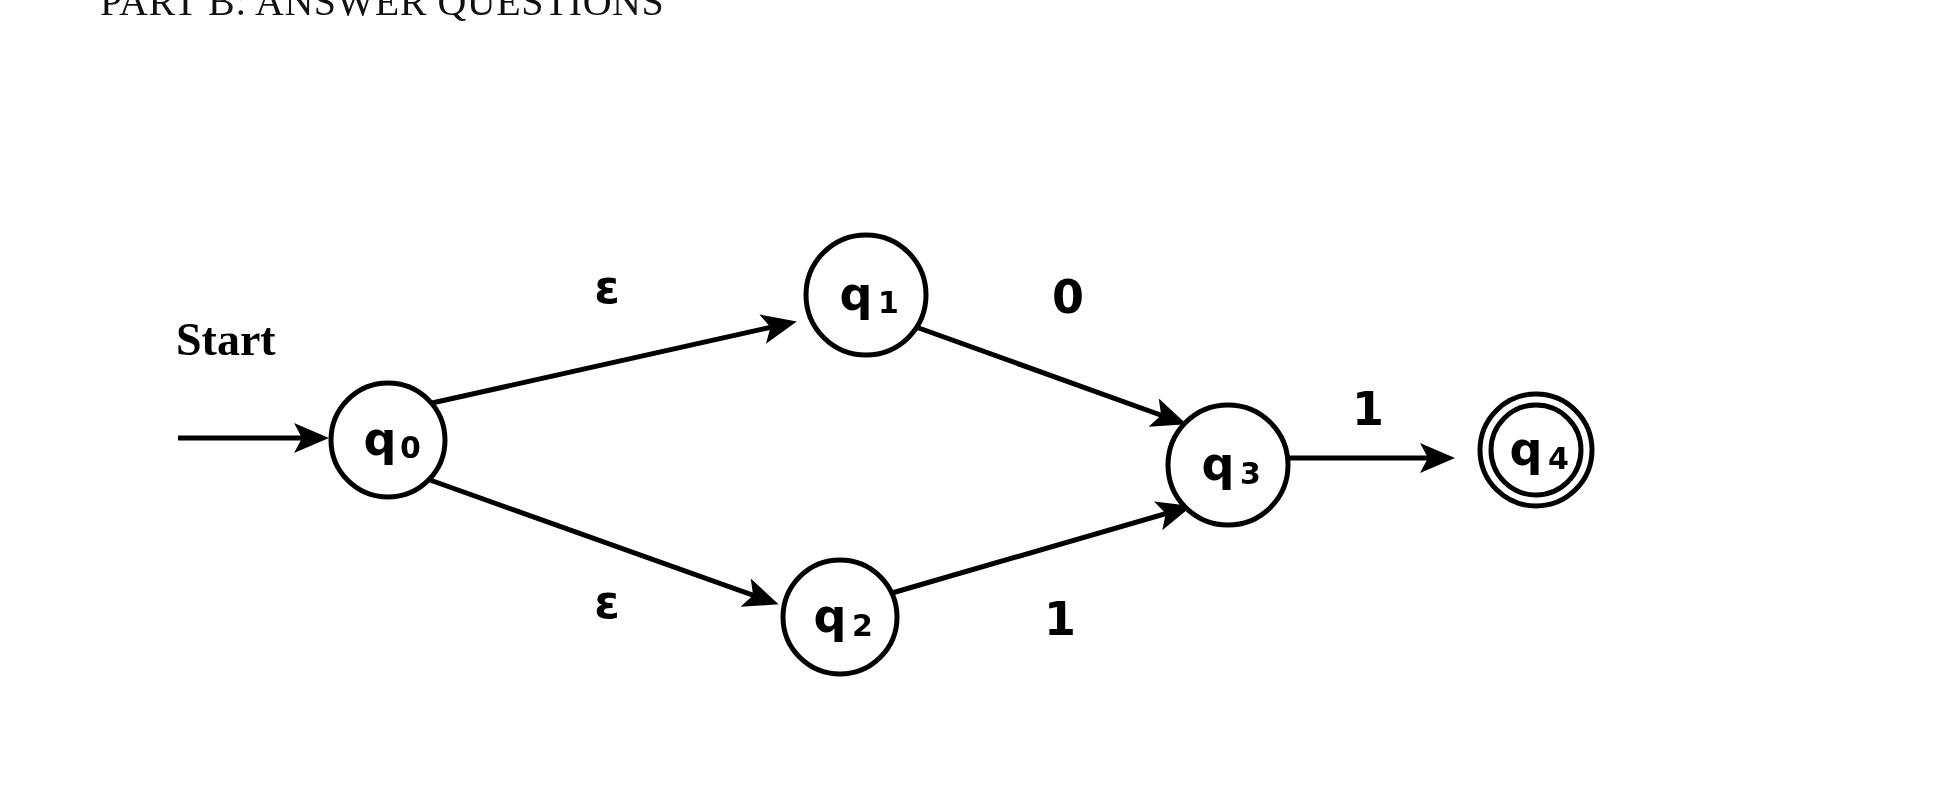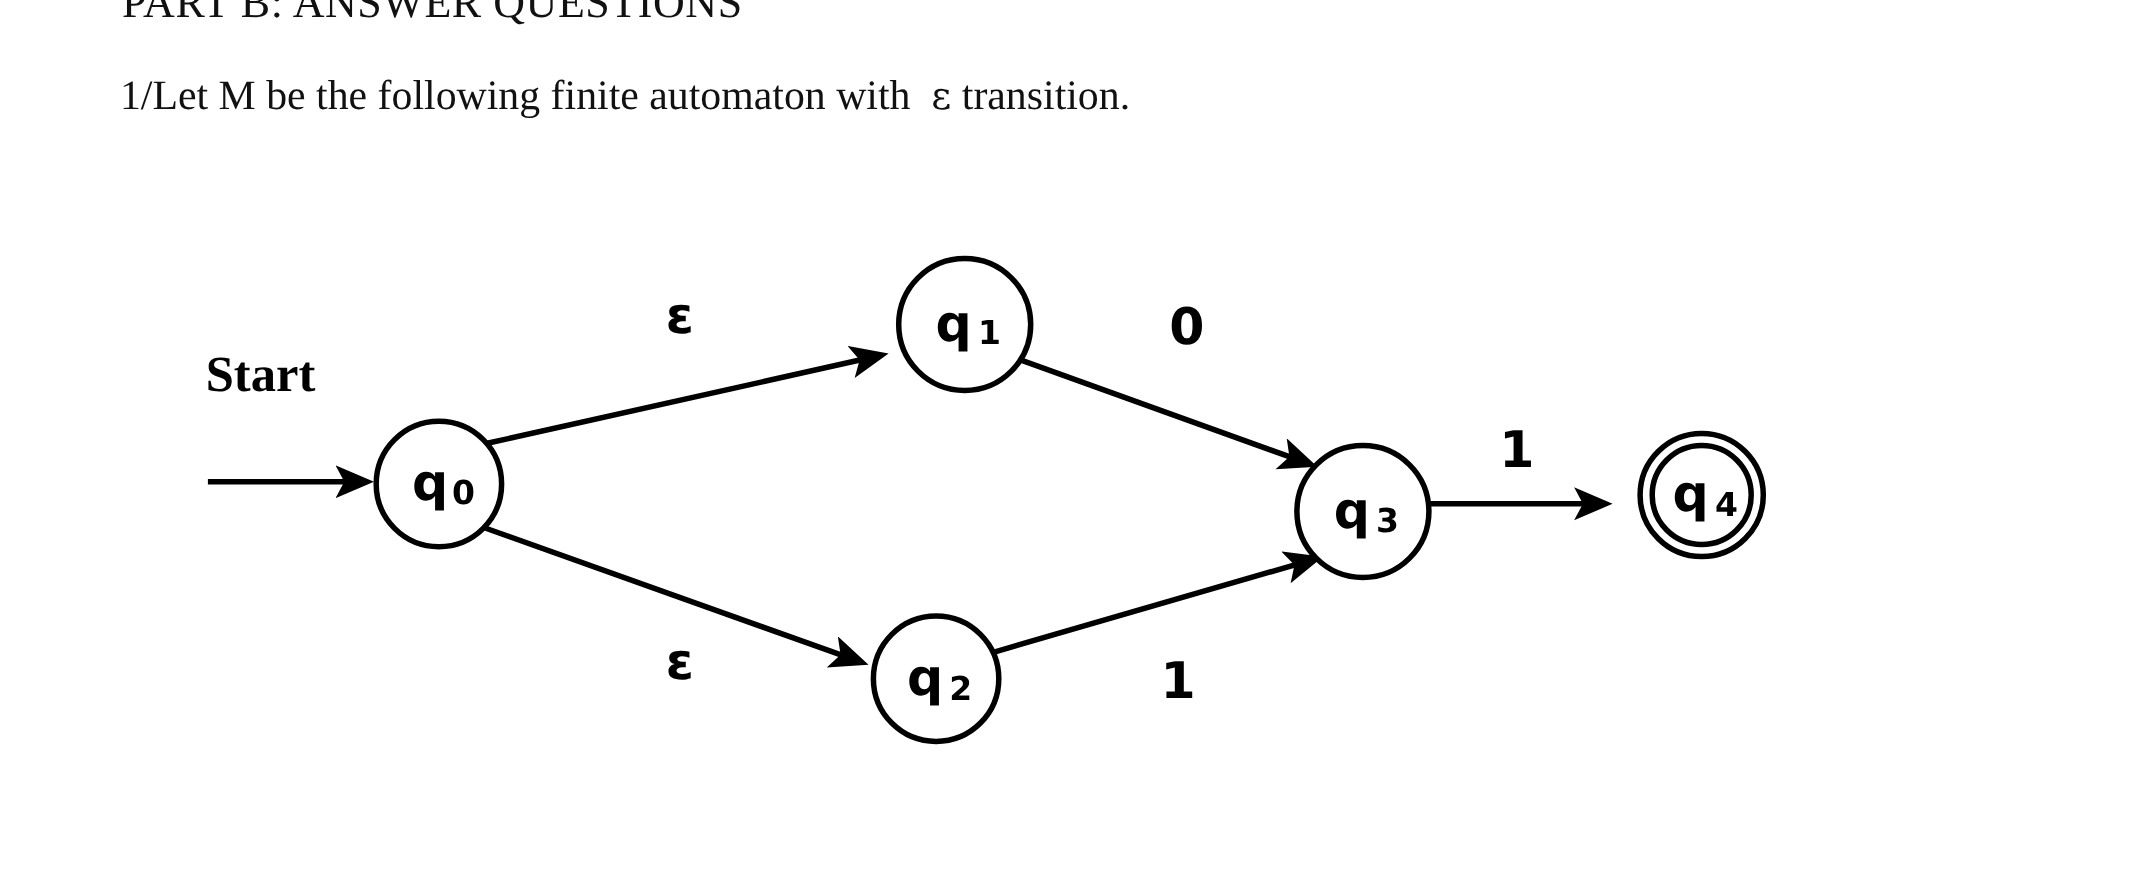--- a/index.html
+++ b/index.html
@@ -8,21 +8,20 @@
     background: #ffffff;
   }
   #page {
     position: relative;
     width: 1728px;
     height: 792px;
     background: #ffffff;
     overflow: hidden;
     font-family: "Liberation Serif", "DejaVu Serif", serif;
     color: #000000;
-    margin-left: 11px;
   }
 
   
   .doc-text {
     position: absolute;
     color: #111111;
     white-space: pre;
   }
   #part-header {
     left: 100px;
@@ -99,21 +98,20 @@
     text-anchor: start;
   }
 </style>
 </head>
 <body>
 
 <div id="page">
 
   <div class="doc-text" id="part-header">PART B: ANSWER QUESTIONS</div>
 
-  <div class="doc-text" id="question-line-1"><span>1/Let M be the following finite automaton with  </span><span class="eps-inline">ε</span><span> transition.</span></div>
 
 
   <svg id="automaton-svg" viewBox="0 0 1948 560">
 
     <defs>
       <marker id="arrowhead" markerWidth="7" markerHeight="7" refX="5.6" refY="3" orient="auto" markerUnits="strokeWidth">
         <path d="M0,0 L7,3 L0,6 L1.6,3 Z" fill="#000000"></path>
       </marker>
     </defs>
 

